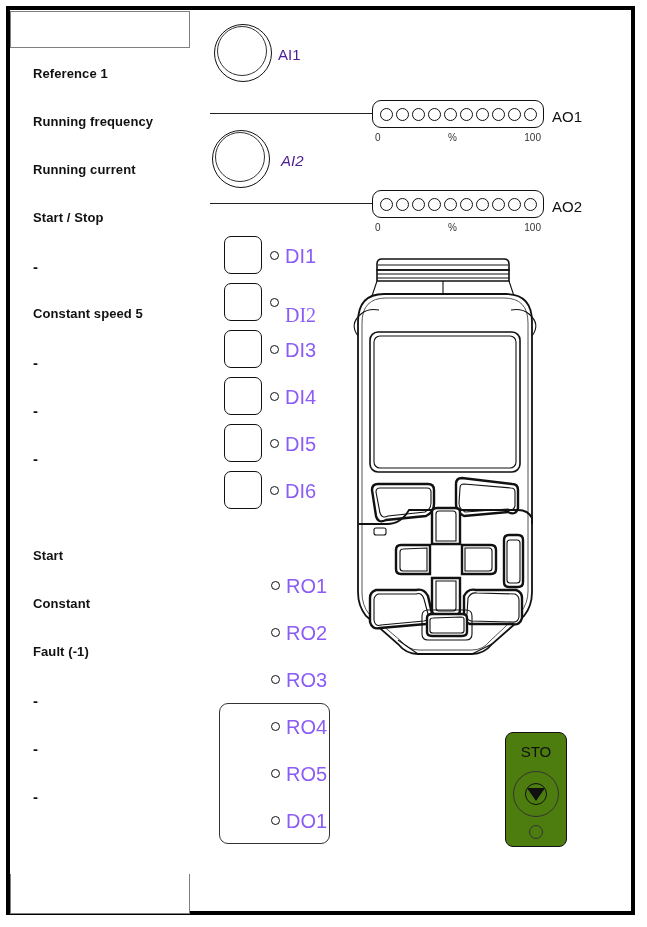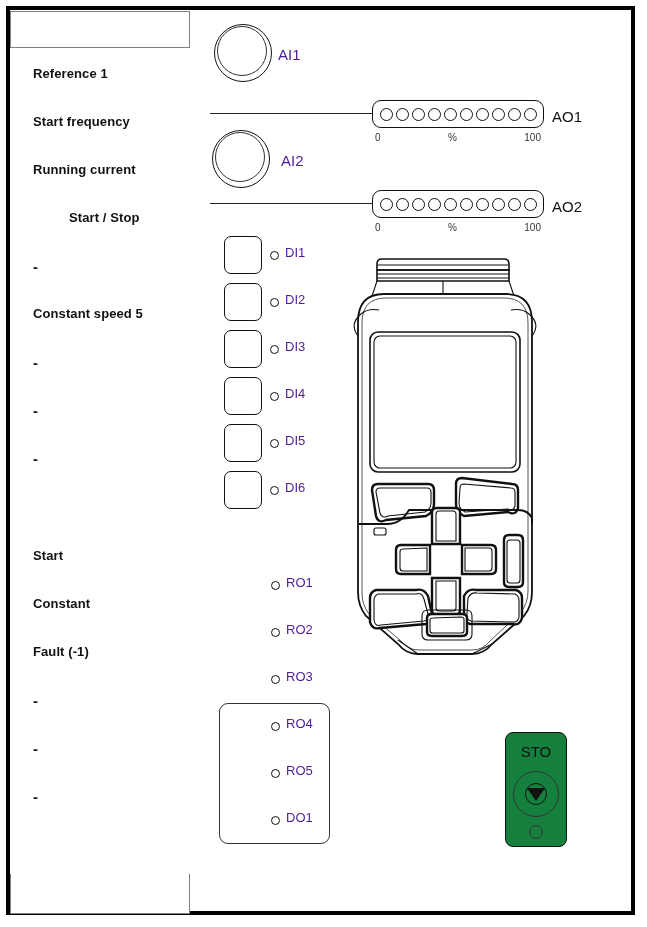--- a/index.html
+++ b/index.html
@@ -135,22 +135,22 @@
   .led{
     position:absolute;
     width:9px;height:9px;
     border:1.4px solid #111;
     border-radius:50%;
     box-sizing:border-box;
     background:#fff;
   }
   .io-text{
     position:absolute;
-    font-size:13px;
-    color:#4c1d95;
+    font-size:20px;
+    color:#8b5cf6;
     white-space:nowrap;
   }
 
   
   .relay-box{
     position:absolute;
     left:219px; top:703px;
     width:111px; height:141px;
     border:1.3px solid #333;
     border-radius:9px;
@@ -159,21 +159,21 @@
   }
 
   
   .sto-box{
     position:absolute;
     left:505px; top:732px;
     width:62px; height:115px;
     border:1.4px solid #111;
     border-radius:8px;
     box-sizing:border-box;
-    background:#15803d;
+    background:#4d7c0f;
   }
   .sto-text{
     position:absolute;
     left:0; top:10px;
     width:100%;
     text-align:center;
     font-size:15px;
     color:#111;
   }
   .sto-outer-circle{
@@ -232,23 +232,23 @@
 <div id="root">
 
   <div class="outer-frame"></div>
 
   <div class="note-box-top"></div>
 
   <div class="note-box-bottom"></div>
 
   <div id="labels-layer">
       <div class="label" style="top: 66px; text-align: right;">Reference 1</div>
-      <div class="label" style="top: 114px;">Start frequency</div>
+      <div class="label" style="top: 114px;">Running frequency</div>
       <div class="label" style="top: 162px;">Running current</div>
-      <div class="label" style="top: 210px; margin-left: 36px;">Start / Stop</div>
+      <div class="label" style="top: 210px;">Start / Stop</div>
       <div class="label dash" style="top: 258px;">-</div>
       <div class="label" style="top: 306px;">Constant speed 5</div>
       <div class="label dash" style="top: 354px;">-</div>
       <div class="label dash" style="top: 402px;">-</div>
       <div class="label dash" style="top: 450px;">-</div>
       <div class="label" style="top: 548px;">Start</div>
       <div class="label" style="top: 596px;">Constant</div>
       <div class="label" style="top: 644px;">Fault (-1)</div>
       <div class="label dash" style="top: 692px;">-</div>
       <div class="label dash" style="top: 740px;">-</div>
@@ -257,21 +257,21 @@
 
   <div id="leaders-layer">
       <div class="leader" style="left: 210px; top: 113px; width: 163px;"></div>
       <div class="leader" style="left: 210px; top: 203px; width: 163px;"></div>
     </div>
 
   <div id="ai-layer">
       <div class="knob" style="left: 214px; top: 24px;"></div>
       <div class="knob-label" style="left: 278px; top: 46px;">AI1</div>
       <div class="knob" style="left: 212px; top: 130px;"></div>
-      <div class="knob-label" style="left: 281px; top: 152px;">AI2</div>
+      <div class="knob-label" style="left: 281px; top: 152px; font-style: italic;">AI2</div>
     </div>
 
   <div id="ao-layer">
       <div class="ao-bar" style="left: 372px; top: 100px; width: 172px;">
         <div class="ao-dot"></div>
         <div class="ao-dot"></div>
         <div class="ao-dot"></div>
         <div class="ao-dot"></div>
         <div class="ao-dot"></div>
         <div class="ao-dot"></div>
@@ -305,21 +305,21 @@
         <span>100</span>
       </div>
     </div>
 
   <div id="di-layer">
       <div class="di-switch" style="left: 224px; top: 236px;"></div>
       <div class="led" style="left: 270px; top: 251px;"></div>
       <div class="io-text" style="left: 285px; top: 245px;">DI1</div>
       <div class="di-switch" style="left: 224px; top: 283px;"></div>
       <div class="led" style="left: 270px; top: 298px;"></div>
-      <div class="io-text" style="left: 285px; top: 292px;">DI2</div>
+      <div class="io-text" style="left: 285px; top: 304px; font-family: Liberation Serif, serif;">DI2</div>
       <div class="di-switch" style="left: 224px; top: 330px;"></div>
       <div class="led" style="left: 270px; top: 345px;"></div>
       <div class="io-text" style="left: 285px; top: 339px;">DI3</div>
       <div class="di-switch" style="left: 224px; top: 377px;"></div>
       <div class="led" style="left: 270px; top: 392px;"></div>
       <div class="io-text" style="left: 285px; top: 386px;">DI4</div>
       <div class="di-switch" style="left: 224px; top: 424px;"></div>
       <div class="led" style="left: 270px; top: 439px;"></div>
       <div class="io-text" style="left: 285px; top: 433px;">DI5</div>
       <div class="di-switch" style="left: 224px; top: 471px;"></div>

